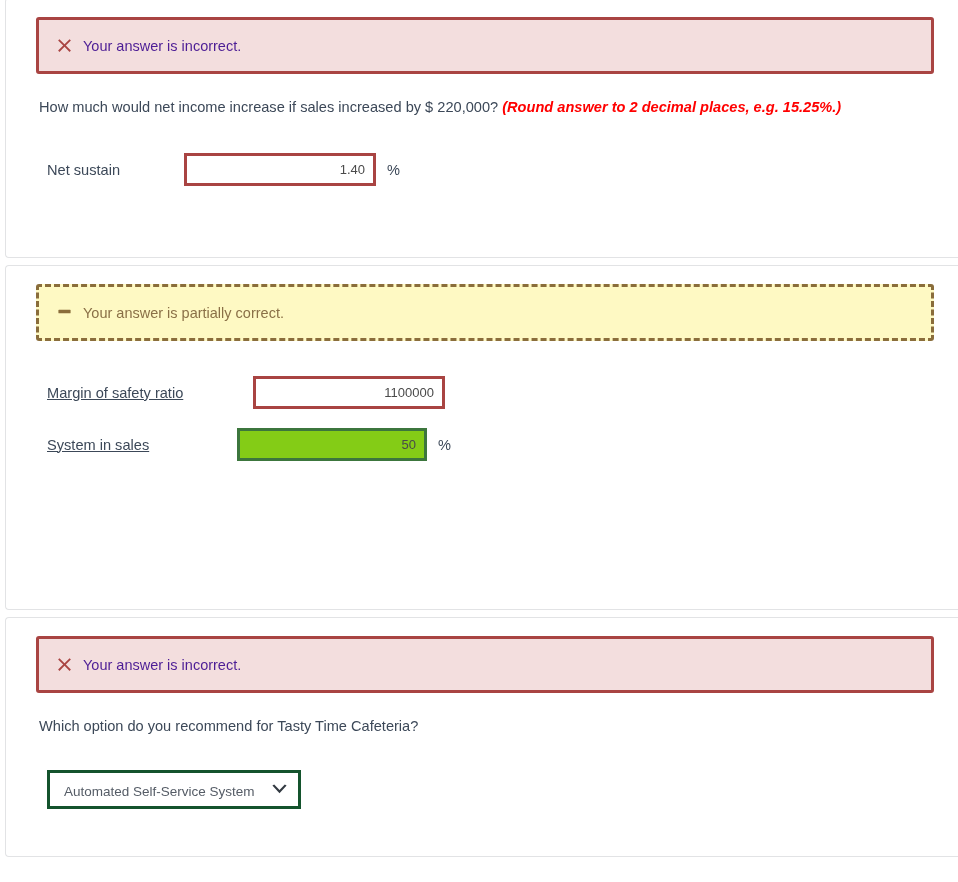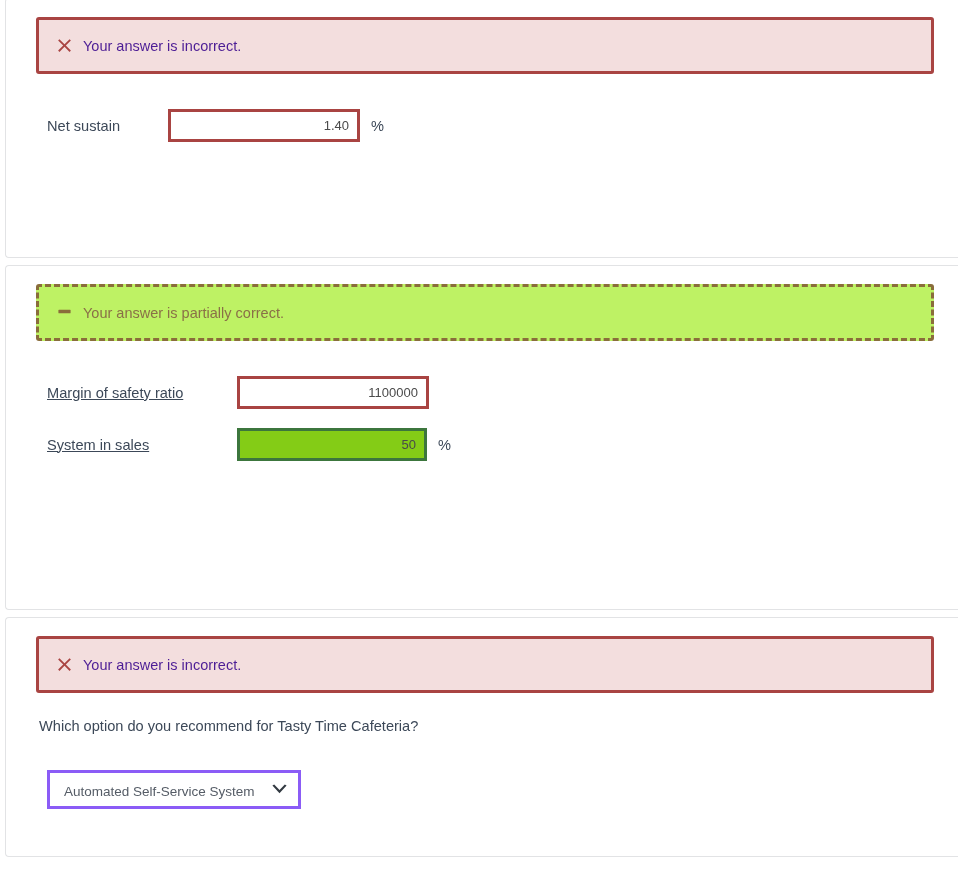--- a/index.html
+++ b/index.html
@@ -43,21 +43,21 @@
     display: flex;
     align-items: center;
     padding: 0 18px;
   }
   .alert-incorrect {
     background: #f3dede;
     border: 3px solid #a94442;
     height: 57px;
   }
   .alert-partial {
-    background: #bef264;
+    background: #fef9c3;
     border: 3px dashed #8a6d3b;
     height: 57px;
   }
 
   .alert-icon {
     font-size: 17px;
     font-weight: bold;
     line-height: 1;
     width: 26px;
     flex: 0 0 26px;
@@ -116,38 +116,39 @@
     font-size: 13px;
     color: #4a4a4a;
     text-align: right;
     padding: 0 8px 0 6px;
     outline: none;
     background: #ffffff;
   }
   .field-red {
     border: 3px solid #a94442;
     width: 192px;
+    margin-left: 16px;
   }
   .field-green {
     border: 3px solid #3c763d;
     background: #84cc16;
     width: 190px;
   }
   .pct {
     font-size: 14.6px;
     color: #3c4858;
     margin-left: 11px;
   }
 
   
   .select-wrap {
     margin: 33px 0 0 41px;
     width: 254px;
     height: 39px;
-    border: 3px solid #8b5cf6;
+    border: 3px solid #14532d;
     background: #ffffff;
     display: flex;
     align-items: center;
     padding: 0 8px 0 14px;
     position: relative;
     overflow: hidden;
   }
   .select-value {
     font-size: 13.5px;
     color: #555c66;
@@ -176,20 +177,23 @@
 
     <div class="alert alert-incorrect">
       <span class="alert-icon">
         <svg width="15" height="15" viewBox="0 0 16 16" aria-hidden="true">
           <path d="M2.6 1.2 L8 6.6 L13.4 1.2 L14.8 2.6 L9.4 8 L14.8 13.4 L13.4 14.8 L8 9.4 L2.6 14.8 L1.2 13.4 L6.6 8 L1.2 2.6 Z" fill="#a94442"></path>
         </svg>
       </span>
       <span class="alert-text">Your answer is incorrect.</span>
     </div>
 
+    <div class="question">
+      <span>How much would net income increase if sales increased by $ 220,000? </span><span class="hint">(Round answer to 2 decimal places, e.g. 15.25%.)</span>
+    </div>
 
     <div class="answer-row row-net-income">
       <span class="answer-label label-w-120">Net sustain</span>
       <input class="field field-red" type="text" value="1.40" style="">
       <span class="pct">%</span>
     </div>
   </div>
 
   <div class="card card-2">
 

